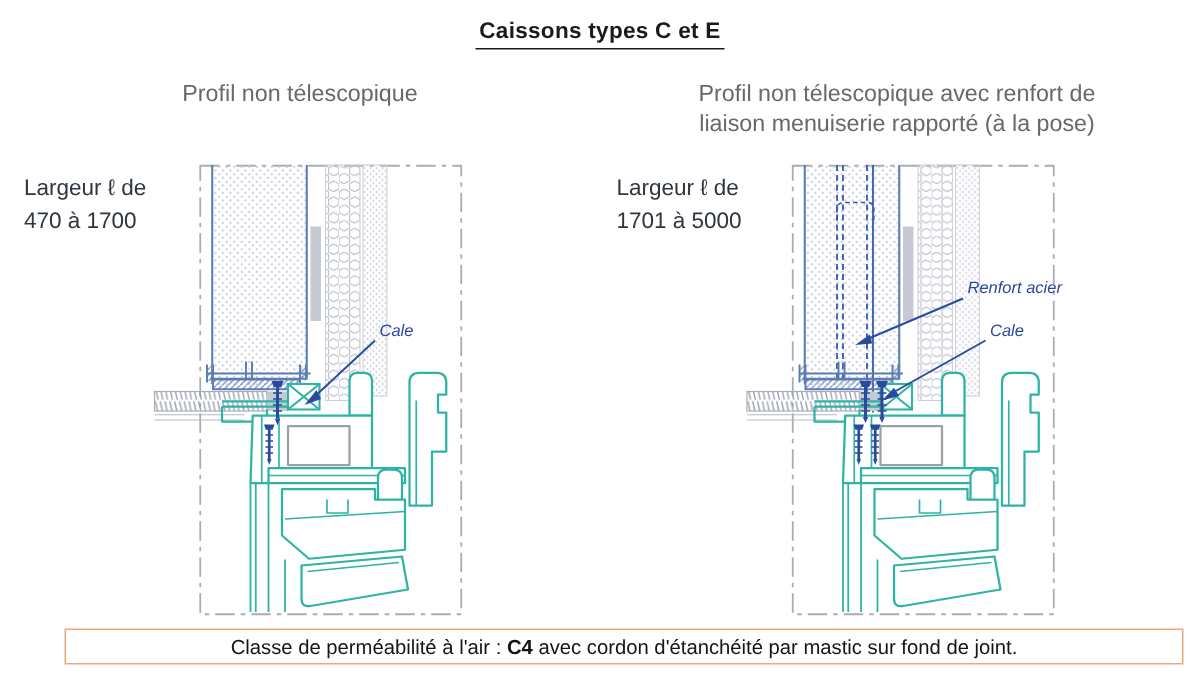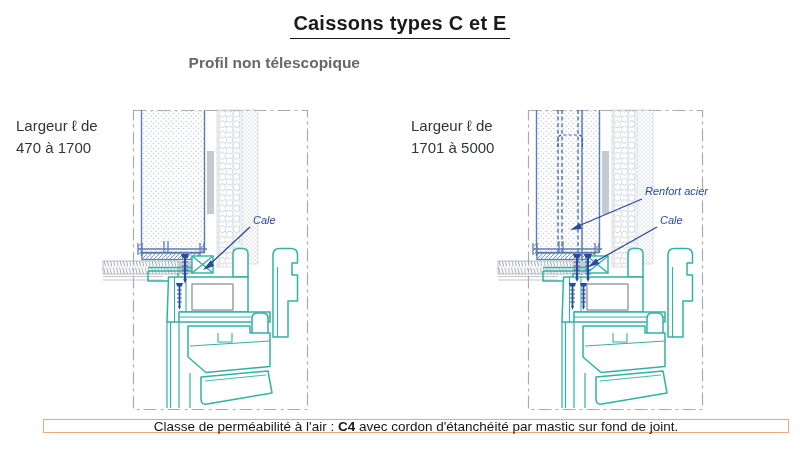--- a/index.html
+++ b/index.html
@@ -1,37 +1,37 @@
 <!DOCTYPE html>
 <html><head>
 <meta charset="utf-8">
 <style>
   * { margin:0; padding:0; box-sizing:border-box; }
   html,body { width:800px; height:463px; background:#fff; font-family:"Liberation Sans", sans-serif; }
   .page { position:relative; width:800px; height:463px; background:#fff; overflow:hidden; }
 
   .title-wrap { position:absolute; top:12px; left:0; width:800px; text-align:center; }
-  .title { display:inline-block; font-size:20px; font-weight:bold; color:#1a1a1a;
+  .title { display:inline-block; font-size:15px; font-weight:bold; color:#1a1a1a;
            border-bottom:1.5px solid #1a1a1a; padding:0 3px 3px 3px; letter-spacing:0.2px; }
 
-  .subtitle { position:absolute; top:53px; font-size:15.5px; font-weight:bold; color:#686868;
-              text-align:right; line-height:1.32; white-space:pre-line; }
+  .subtitle { position:absolute; top:53px; font-size:15.5px; font-weight:normal; color:#686868;
+              text-align:center; line-height:1.32; white-space:pre-line; }
   .subtitle.left  { left:40px;  width:320px; }
   .subtitle.right { left:420px; width:356px; }
 
   .width-label { position:absolute; top:103px; font-size:15px; color:#2f3640; line-height:1.45;
                  white-space:pre-line;margin-top:12px; }
   .width-label.left  { left:16px; }
   .width-label.right { left:411px; }
 
   .diagram { position:absolute; top:105px; }
   .diagram.left  { left:100px; }
   .diagram.right { left:495px; }
 
-  .footer-box { position:absolute; left:11px; right:11px; top:419px; height:14px;
+  .footer-box { position:absolute; left:11px; right:11px; top:419px; height:24px;
                 border:1.3px solid #eba87d; display:flex; align-items:center; justify-content:center;
                 font-size:13.5px; color:#151515; background:#fff;margin-left:32px; }
   .footer-box .bold { font-weight:bold; }
 
   svg text { font-family:"Liberation Sans", sans-serif; }
   .defs-holder { position:absolute; width:0; height:0; overflow:hidden; }
 </style>
 </head>
 <body>
 
@@ -59,20 +59,22 @@
         <path d="M0,4 L4,0" stroke="#5b7db5" stroke-width="0.8"></path>
       </pattern>
     </defs>
   </svg>
 
   <div class="title-wrap">
     <span class="title">Caissons types C et E</span>
   </div>
 
   <div class="subtitle left">Profil non télescopique</div>
+  <div class="subtitle right">Profil non télescopique avec renfort de
+liaison menuiserie rapporté (à la pose)</div>
 
   <div class="width-label left">Largeur ℓ de
 470 à 1700</div>
   <div class="width-label right">Largeur ℓ de
 1701 à 5000</div>
 
   <svg class="diagram left" width="210" height="310" viewBox="0 0 210 310">
     <g>
       <rect x="33.5" y="5.5" width="174" height="299" fill="none" stroke="#a8adb5" stroke-width="1.2" stroke-dasharray="13 4 3 4"></rect>
     </g>

